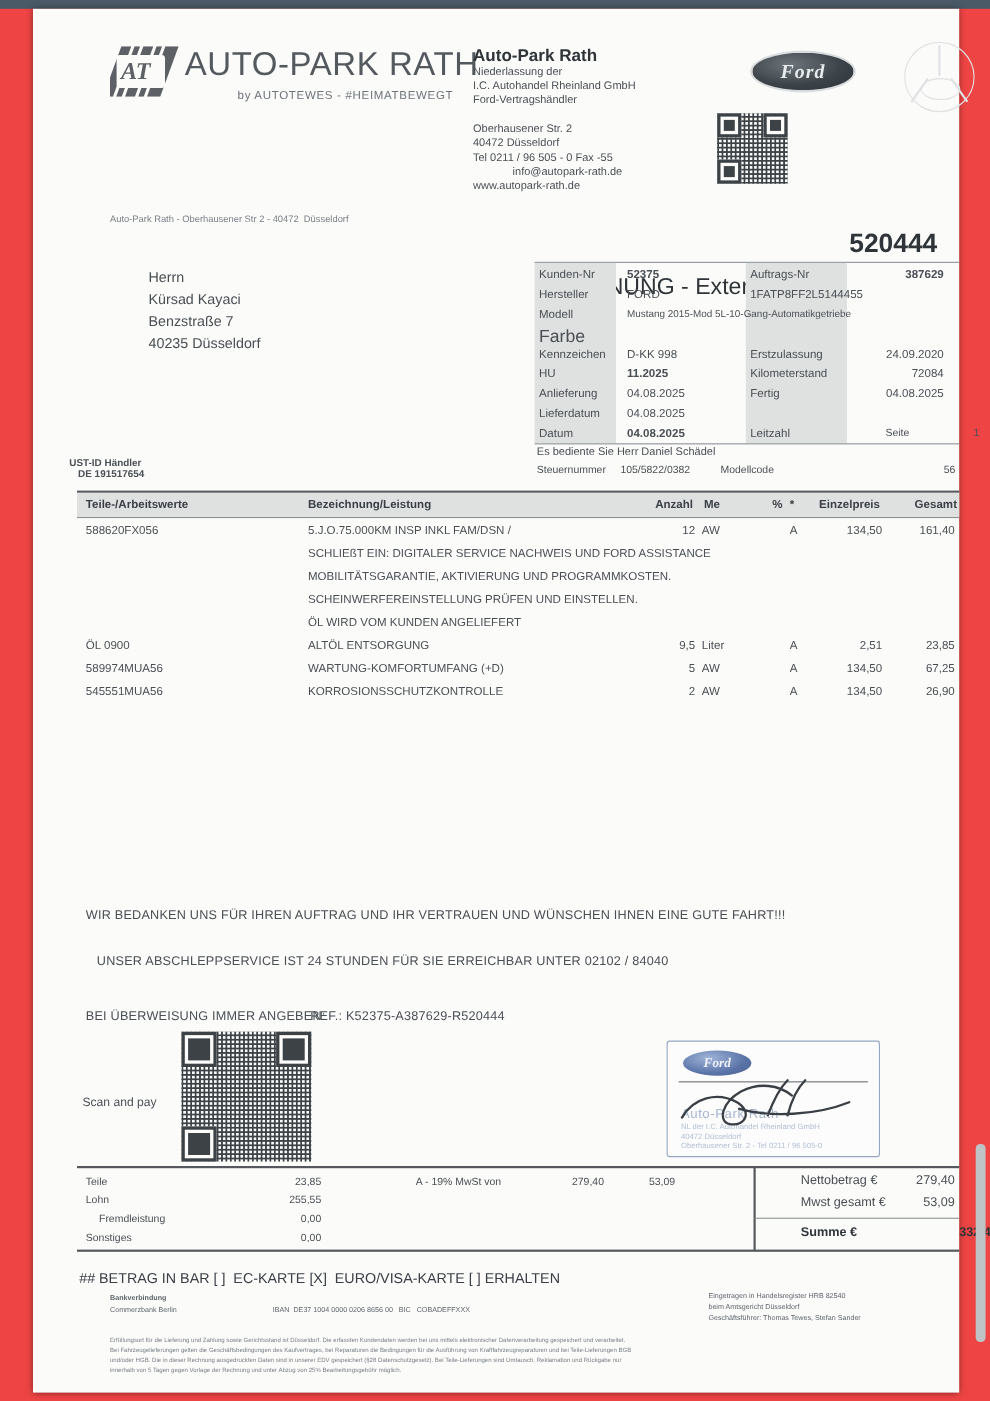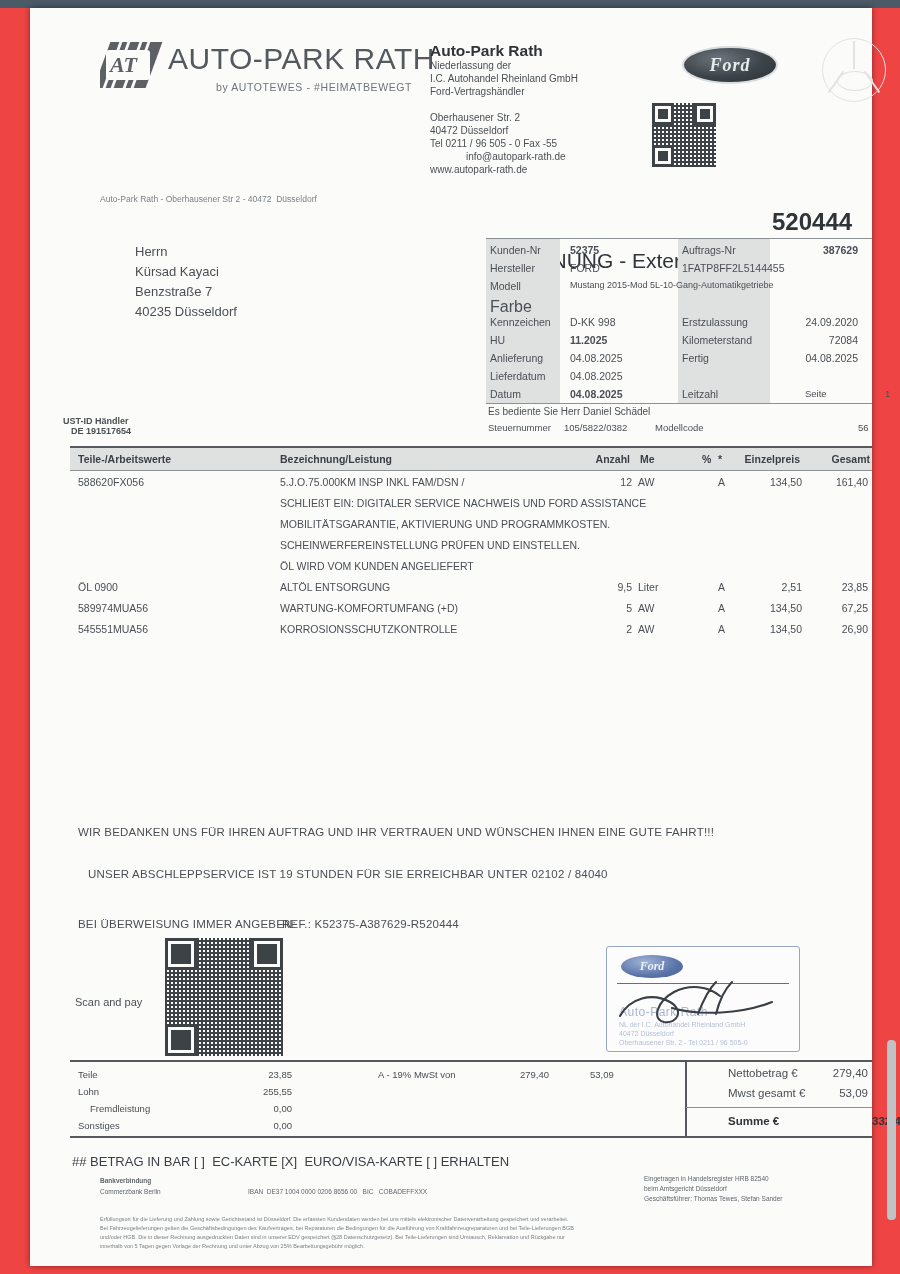--- a/index.html
+++ b/index.html
@@ -206,21 +206,21 @@
         <div class="t " style="left: 250px; top: 615px;;font-size:10.5px;">KORROSIONSSCHUTZKONTROLLE</div>
         <div class="t " style="top: 615px; font-size: 10.5px; right: 240px;">2</div>
         <div class="t " style="left: 608px; top: 615px;;font-size:10.5px;">AW</div>
         <div class="t " style="left: 688px; top: 615px;;font-size:10.5px;">A</div>
         <div class="t " style="top: 615px; font-size: 10.5px; right: 70px;">134,50</div>
         <div class="t " style="top: 615px; font-size: 10.5px; right: 4px;">26,90</div>
       </div>
 
     <div id="messages">
         <div class="t " style="left: 48px; top: 818px;;font-size:11.5px;letter-spacing:.2px;">WIR BEDANKEN UNS FÜR IHREN AUFTRAG UND IHR VERTRAUEN UND WÜNSCHEN IHNEN EINE GUTE FAHRT!!!</div>
-        <div class="t " style="left: 58px; top: 860px;;font-size:11.5px;letter-spacing:.2px;">UNSER ABSCHLEPPSERVICE IST 19 STUNDEN FÜR SIE ERREICHBAR UNTER 02102 / 84040</div>
+        <div class="t " style="left: 58px; top: 860px;;font-size:11.5px;letter-spacing:.2px;">UNSER ABSCHLEPPSERVICE IST 24 STUNDEN FÜR SIE ERREICHBAR UNTER 02102 / 84040</div>
       </div>
 
     <div class="t" style="left:48px;top:910px;font-size:11.5px;letter-spacing:.2px;">BEI ÜBERWEISUNG IMMER ANGEBEN:</div>
     <div class="t" style="left:252px;top:910px;font-size:11.5px;letter-spacing:.2px;">REF.: K52375-A387629-R520444</div>
 
     <div class="t" style="left:45px;top:988px;font-size:11px;">Scan and pay</div>
     <div class="qr" style="left:135px;top:930px;width:118px;height:118px;">
       <div class="qrfin" style="left:0;top:0;width:26px;height:26px;">
           <i></i>
         </div>

